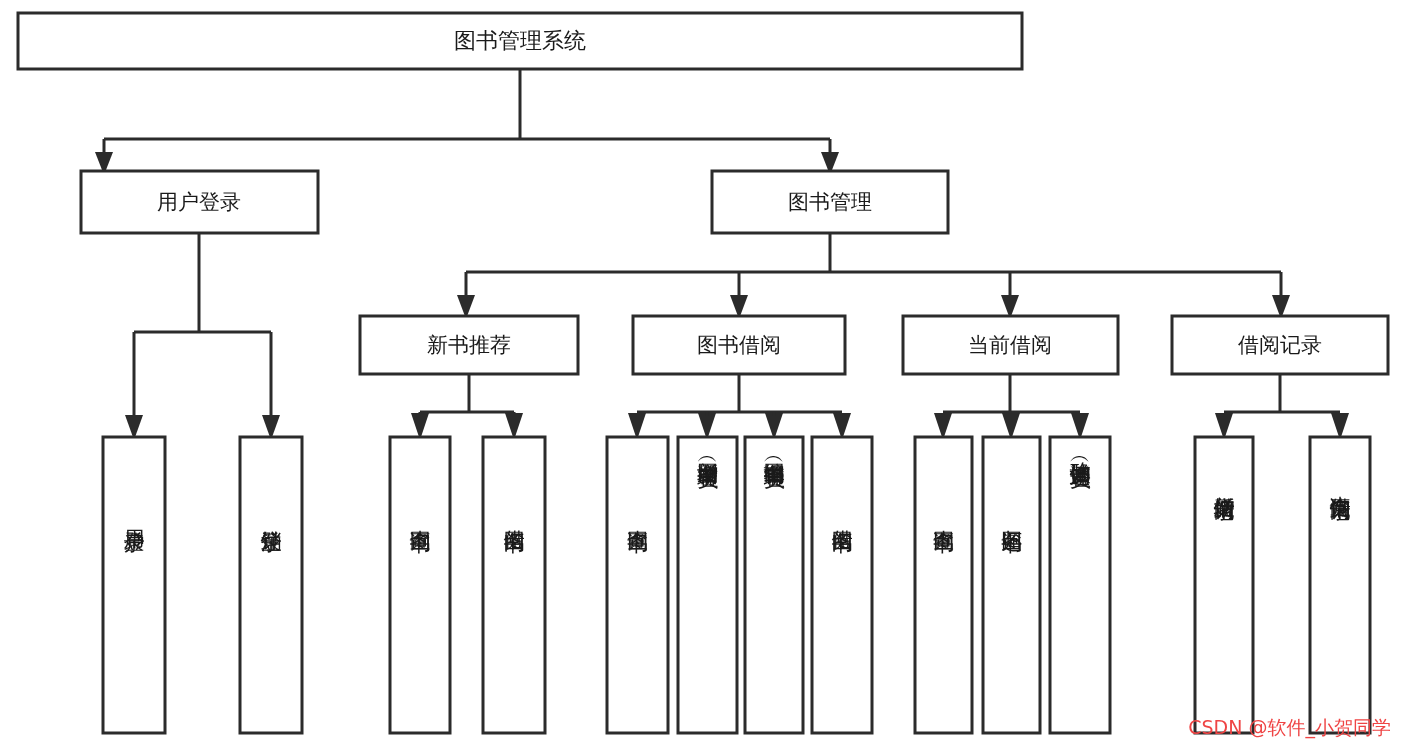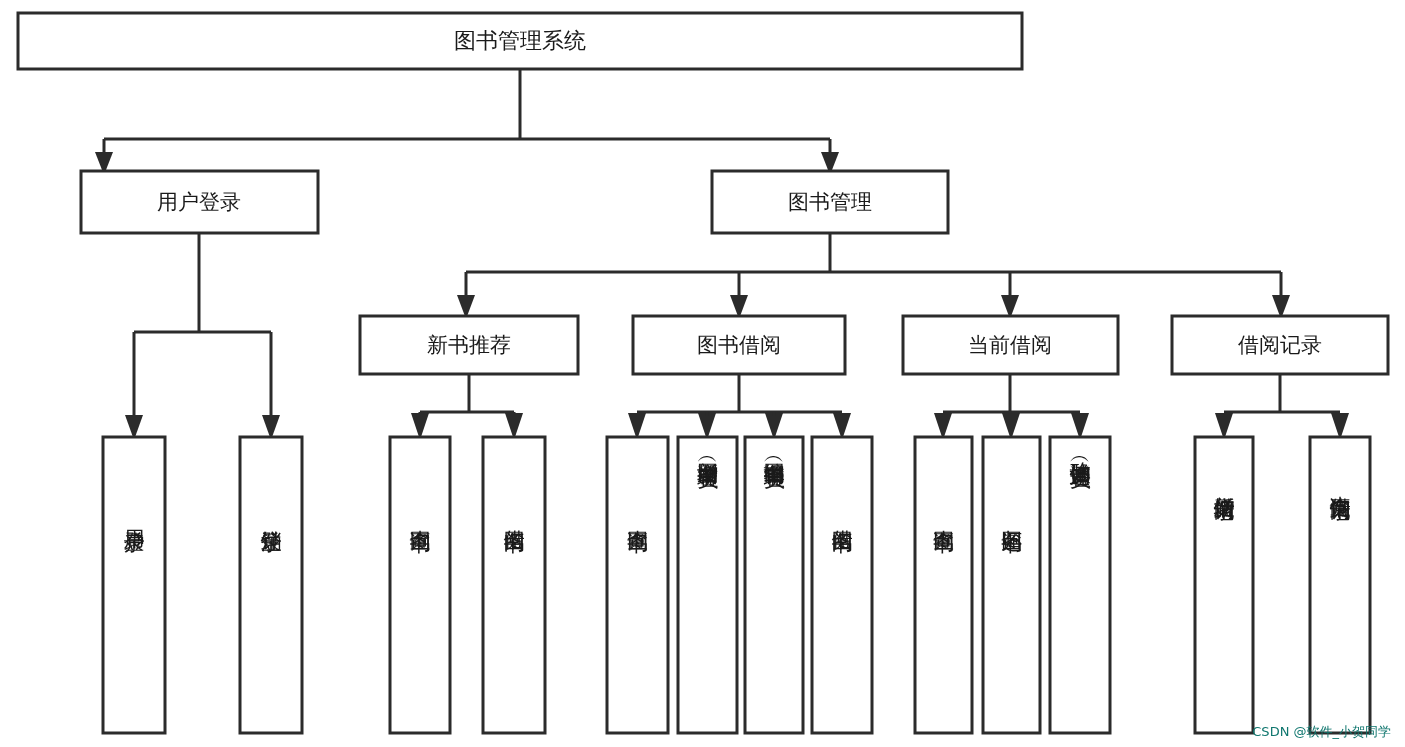--- a/index.html
+++ b/index.html
@@ -66,22 +66,22 @@
     color: #1a1a1a;
     letter-spacing: 1px;
     white-space: nowrap;
     text-align: center;
   }
   .watermark {
     position: absolute;
     right: 14px;
     bottom: 6px;
     font-family: "DejaVu Sans", "Liberation Sans", sans-serif;
-    font-size: 13px;
-    color: #0f766e;
+    font-size: 19px;
+    color: #ef4444;
     white-space: nowrap;
     pointer-events: none;
   }
 </style>
 </head>
 <body>
 
 <div id="diagram-root">
 
   <svg class="diagram-canvas" viewBox="0 0 1405 747">

